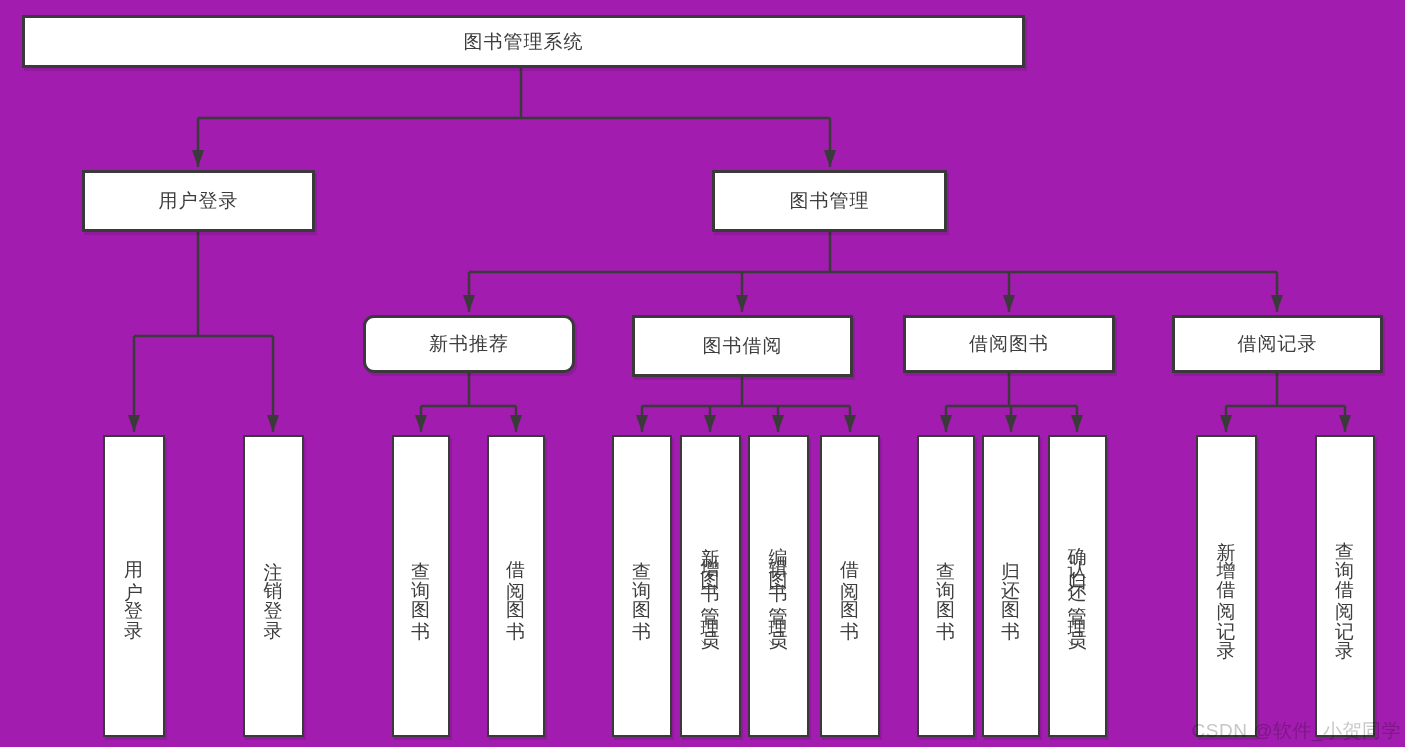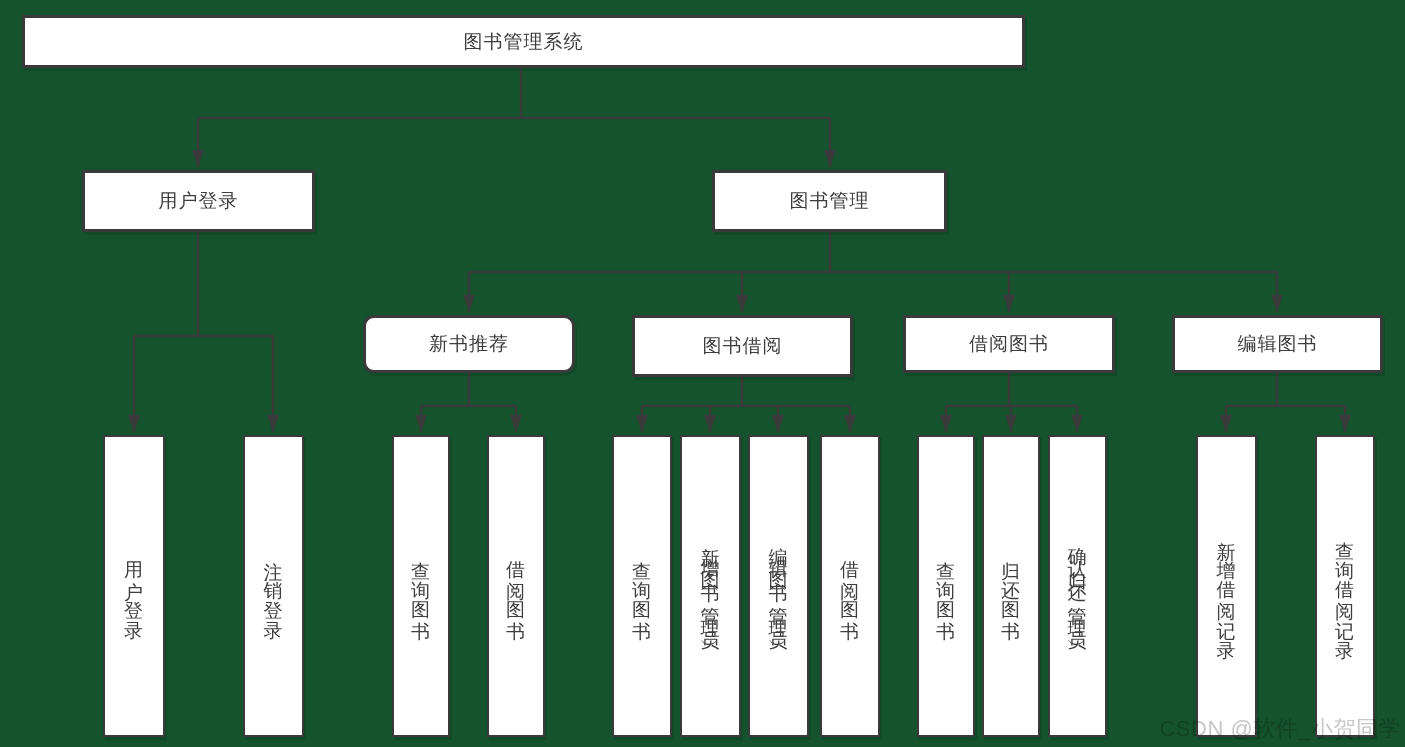--- a/index.html
+++ b/index.html
@@ -1,20 +1,20 @@
 <!DOCTYPE html>
 <html><head>
 <meta charset="utf-8">
 <style>
   html, body { margin: 0; padding: 0; background: #ffffff; }
   .canvas {
     position: relative;
     width: 1405px;
     height: 747px;
-    background: #14532d;
+    background: #a21caf;
     font-family: "Liberation Sans", "DejaVu Sans", sans-serif;
     overflow: hidden;
   }
   .connectors {
     position: absolute;
     left: 0; top: 0;
     z-index: 1;
   }
   .box {
     position: absolute;
@@ -44,21 +44,21 @@
     line-height: 1;
     white-space: nowrap;
   }
   .leaf.sp20 span { letter-spacing: 20px; }
   .leaf.sp12 span { letter-spacing: 12px; }
   .watermark {
     position: absolute;
     right: 4px;
     bottom: 3px;
     z-index: 3;
-    font-size: 22px;
+    font-size: 19px;
     color: #c7c7c7;
     mix-blend-mode: multiply;
     letter-spacing: 0.5px;
   }
 </style>
 </head>
 <body>
 
 <div class="canvas">
 
@@ -126,21 +126,21 @@
   <div class="box hbox node-new-book-rec">
     <span>新书推荐</span>
   </div>
   <div class="box hbox node-book-borrow">
     <span>图书借阅</span>
   </div>
   <div class="box hbox node-current-borrow">
     <span>借阅图书</span>
   </div>
   <div class="box hbox node-borrow-records">
-    <span>编辑图书</span>
+    <span>借阅记录</span>
   </div>
 
   <div class="box leaf sp20" style="left:103px;width:62px">
     <span>用户登录</span>
   </div>
   <div class="box leaf sp20" style="left:243px;width:61px">
     <span>注销登录</span>
   </div>
   <div class="box leaf sp20" style="left:392px;width:58px">
     <span>查询图书</span>

